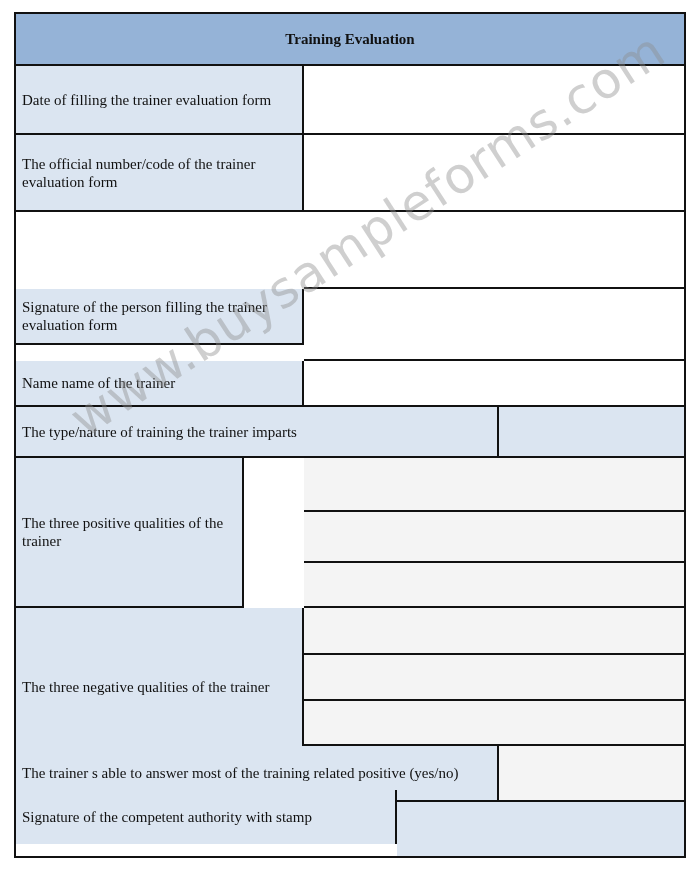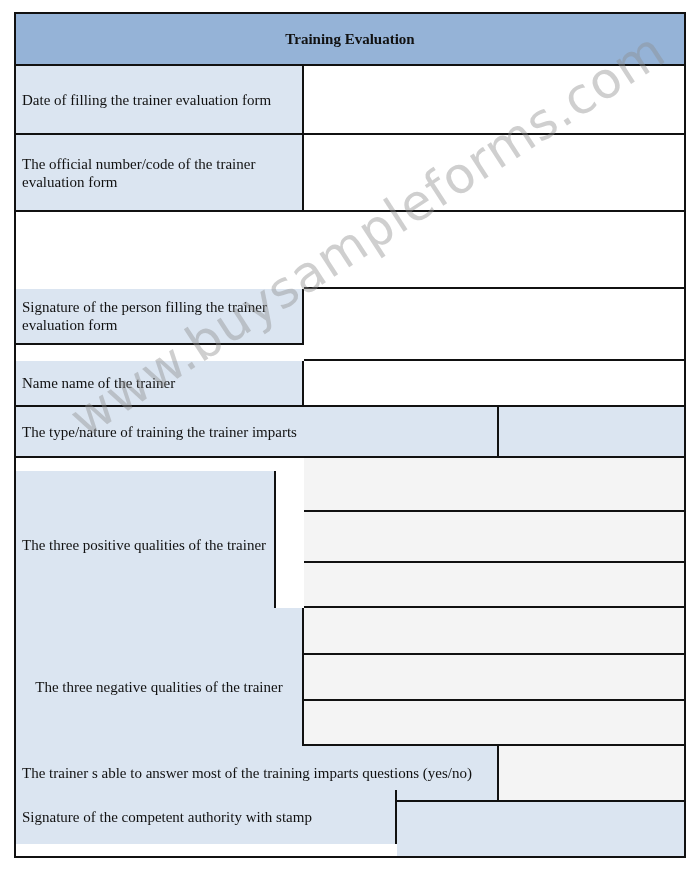--- a/index.html
+++ b/index.html
@@ -52,36 +52,36 @@
   <div class="cell lbl" style="left:0;top:347px;width:288px;height:46px;">
     <span>Name name of the trainer</span>
   </div>
   <div class="cell white noR" style="left:288px;top:347px;width:380px;height:46px;"></div>
 
   <div class="cell lbl" style="left:0;top:393px;width:483px;height:51px;">
     <span>The type/nature of training the trainer imparts</span>
   </div>
   <div class="cell blue noR" style="left:483px;top:393px;width:185px;height:51px;"></div>
 
-  <div class="cell lbl" style="left:0;top:444px;width:260px;height:150px;margin-top:13px;">
+  <div class="cell lbl" style="left:0;top:444px;width:228px;height:150px;">
     <span>The three positive qualities of the trainer</span>
   </div>
   <div class="cell grey noR" style="left:288px;top:444px;width:380px;height:54px;"></div>
   <div class="cell grey noR" style="left:288px;top:498px;width:380px;height:51px;"></div>
   <div class="cell grey noR" style="left:288px;top:549px;width:380px;height:45px;"></div>
 
-  <div class="cell lbl" style="left:0;top:594px;width:288px;height:160px;justify-content:center;">
+  <div class="cell lbl" style="left:0;top:594px;width:288px;height:160px;">
     <span>The three negative qualities of the trainer</span>
   </div>
   <div class="cell grey noR" style="left:288px;top:594px;width:380px;height:47px;"></div>
   <div class="cell grey noR" style="left:288px;top:641px;width:380px;height:46px;"></div>
   <div class="cell grey noR" style="left:288px;top:687px;width:380px;height:45px;"></div>
 
   <div class="cell lbl" style="left:0;top:732px;width:483px;height:56px;">
-    <span>The trainer s able to answer most of the training imparts questions (yes/no)</span>
+    <span>The trainer s able to answer most of the training related positive (yes/no)</span>
   </div>
   <div class="cell grey noR" style="left:483px;top:732px;width:185px;height:56px;"></div>
 
   <div class="cell lbl noB" style="left:0;top:776px;width:381px;height:54px;">
     <span>Signature of the competent authority with stamp</span>
   </div>
   <div class="cell blue noR noB" style="left:381px;top:788px;width:287px;height:54px;"></div>
 </div>
 
 <div class="watermark">www.buysampleforms.com</div>

